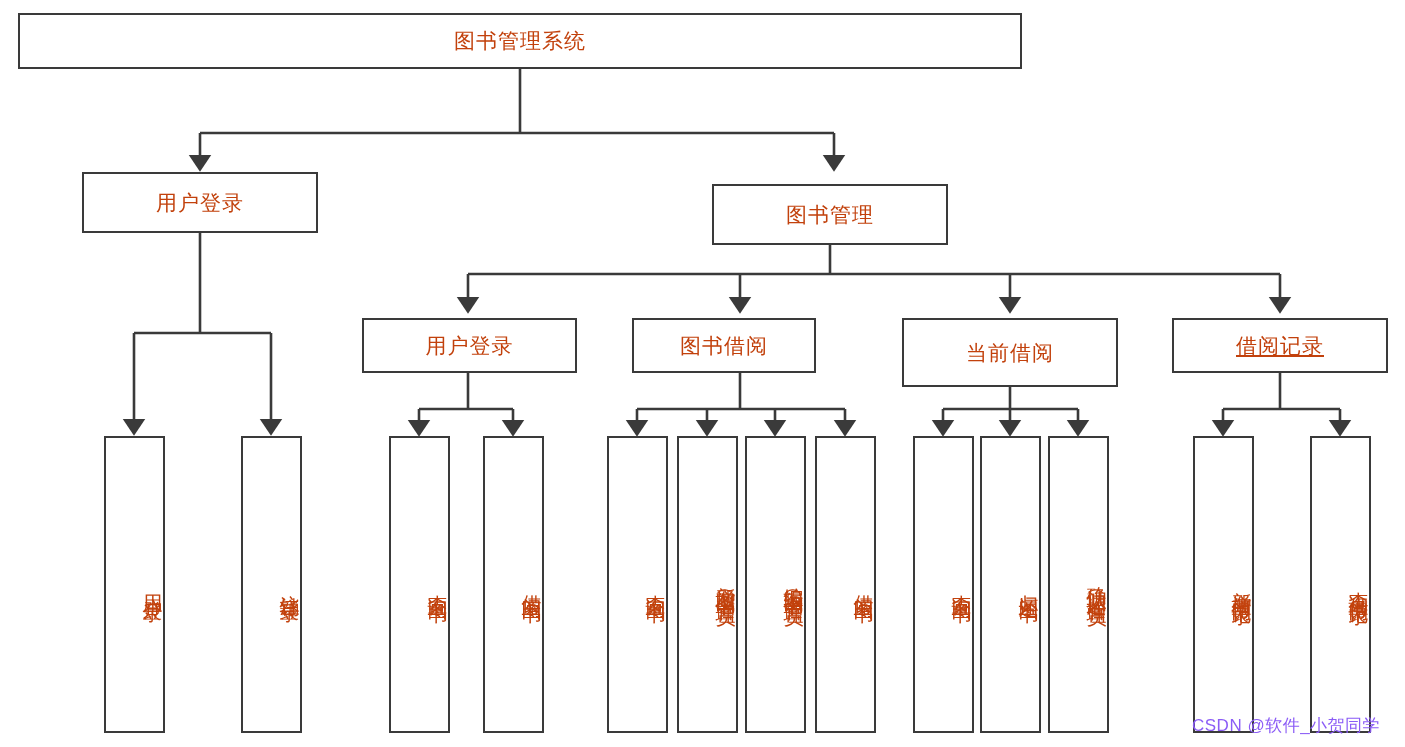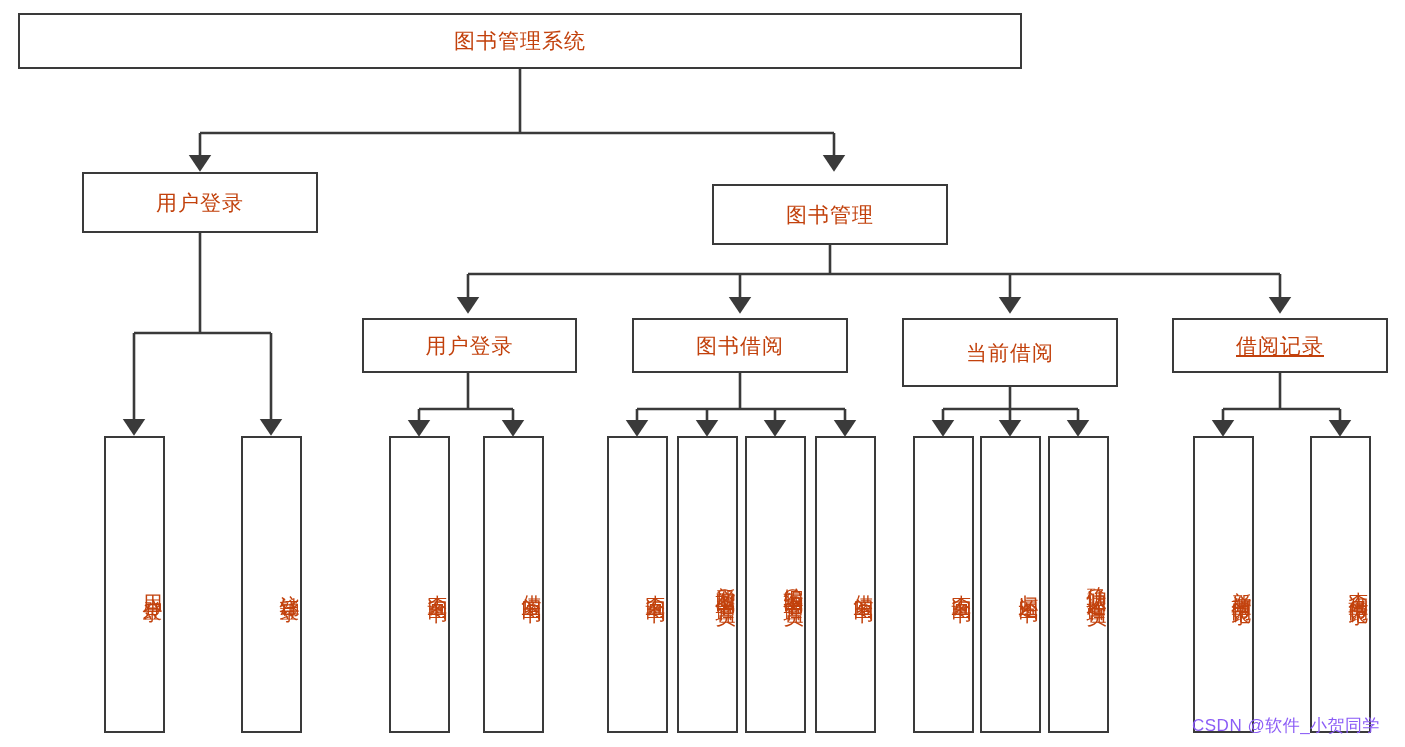--- a/index.html
+++ b/index.html
@@ -125,21 +125,21 @@
   <div class="node horiz" style="left:82px; top:172px; width:236px; height:61px;">
     <span>用户登录</span>
   </div>
   <div class="node horiz" style="left:712px; top:184px; width:236px; height:61px;">
     <span>图书管理</span>
   </div>
 
   <div class="node horiz" style="left:362px; top:318px; width:215px; height:55px;">
     <span>用户登录</span>
   </div>
-  <div class="node horiz" style="left:632px; top:318px; width:216px; height:55px;">
+  <div class="node horiz" style="left:632px; top:318px; width:184px; height:55px;">
     <span>图书借阅</span>
   </div>
   <div class="node horiz" style="left:902px; top:318px; width:216px; height:69px;">
     <span>当前借阅</span>
   </div>
   <div class="node horiz" style="left:1172px; top:318px; width:216px; height:55px;text-decoration:underline;">
     <span>借阅记录</span>
   </div>
 
   <div class="node vert" style="left:104px; top:436px; width:61px; height:297px;">

